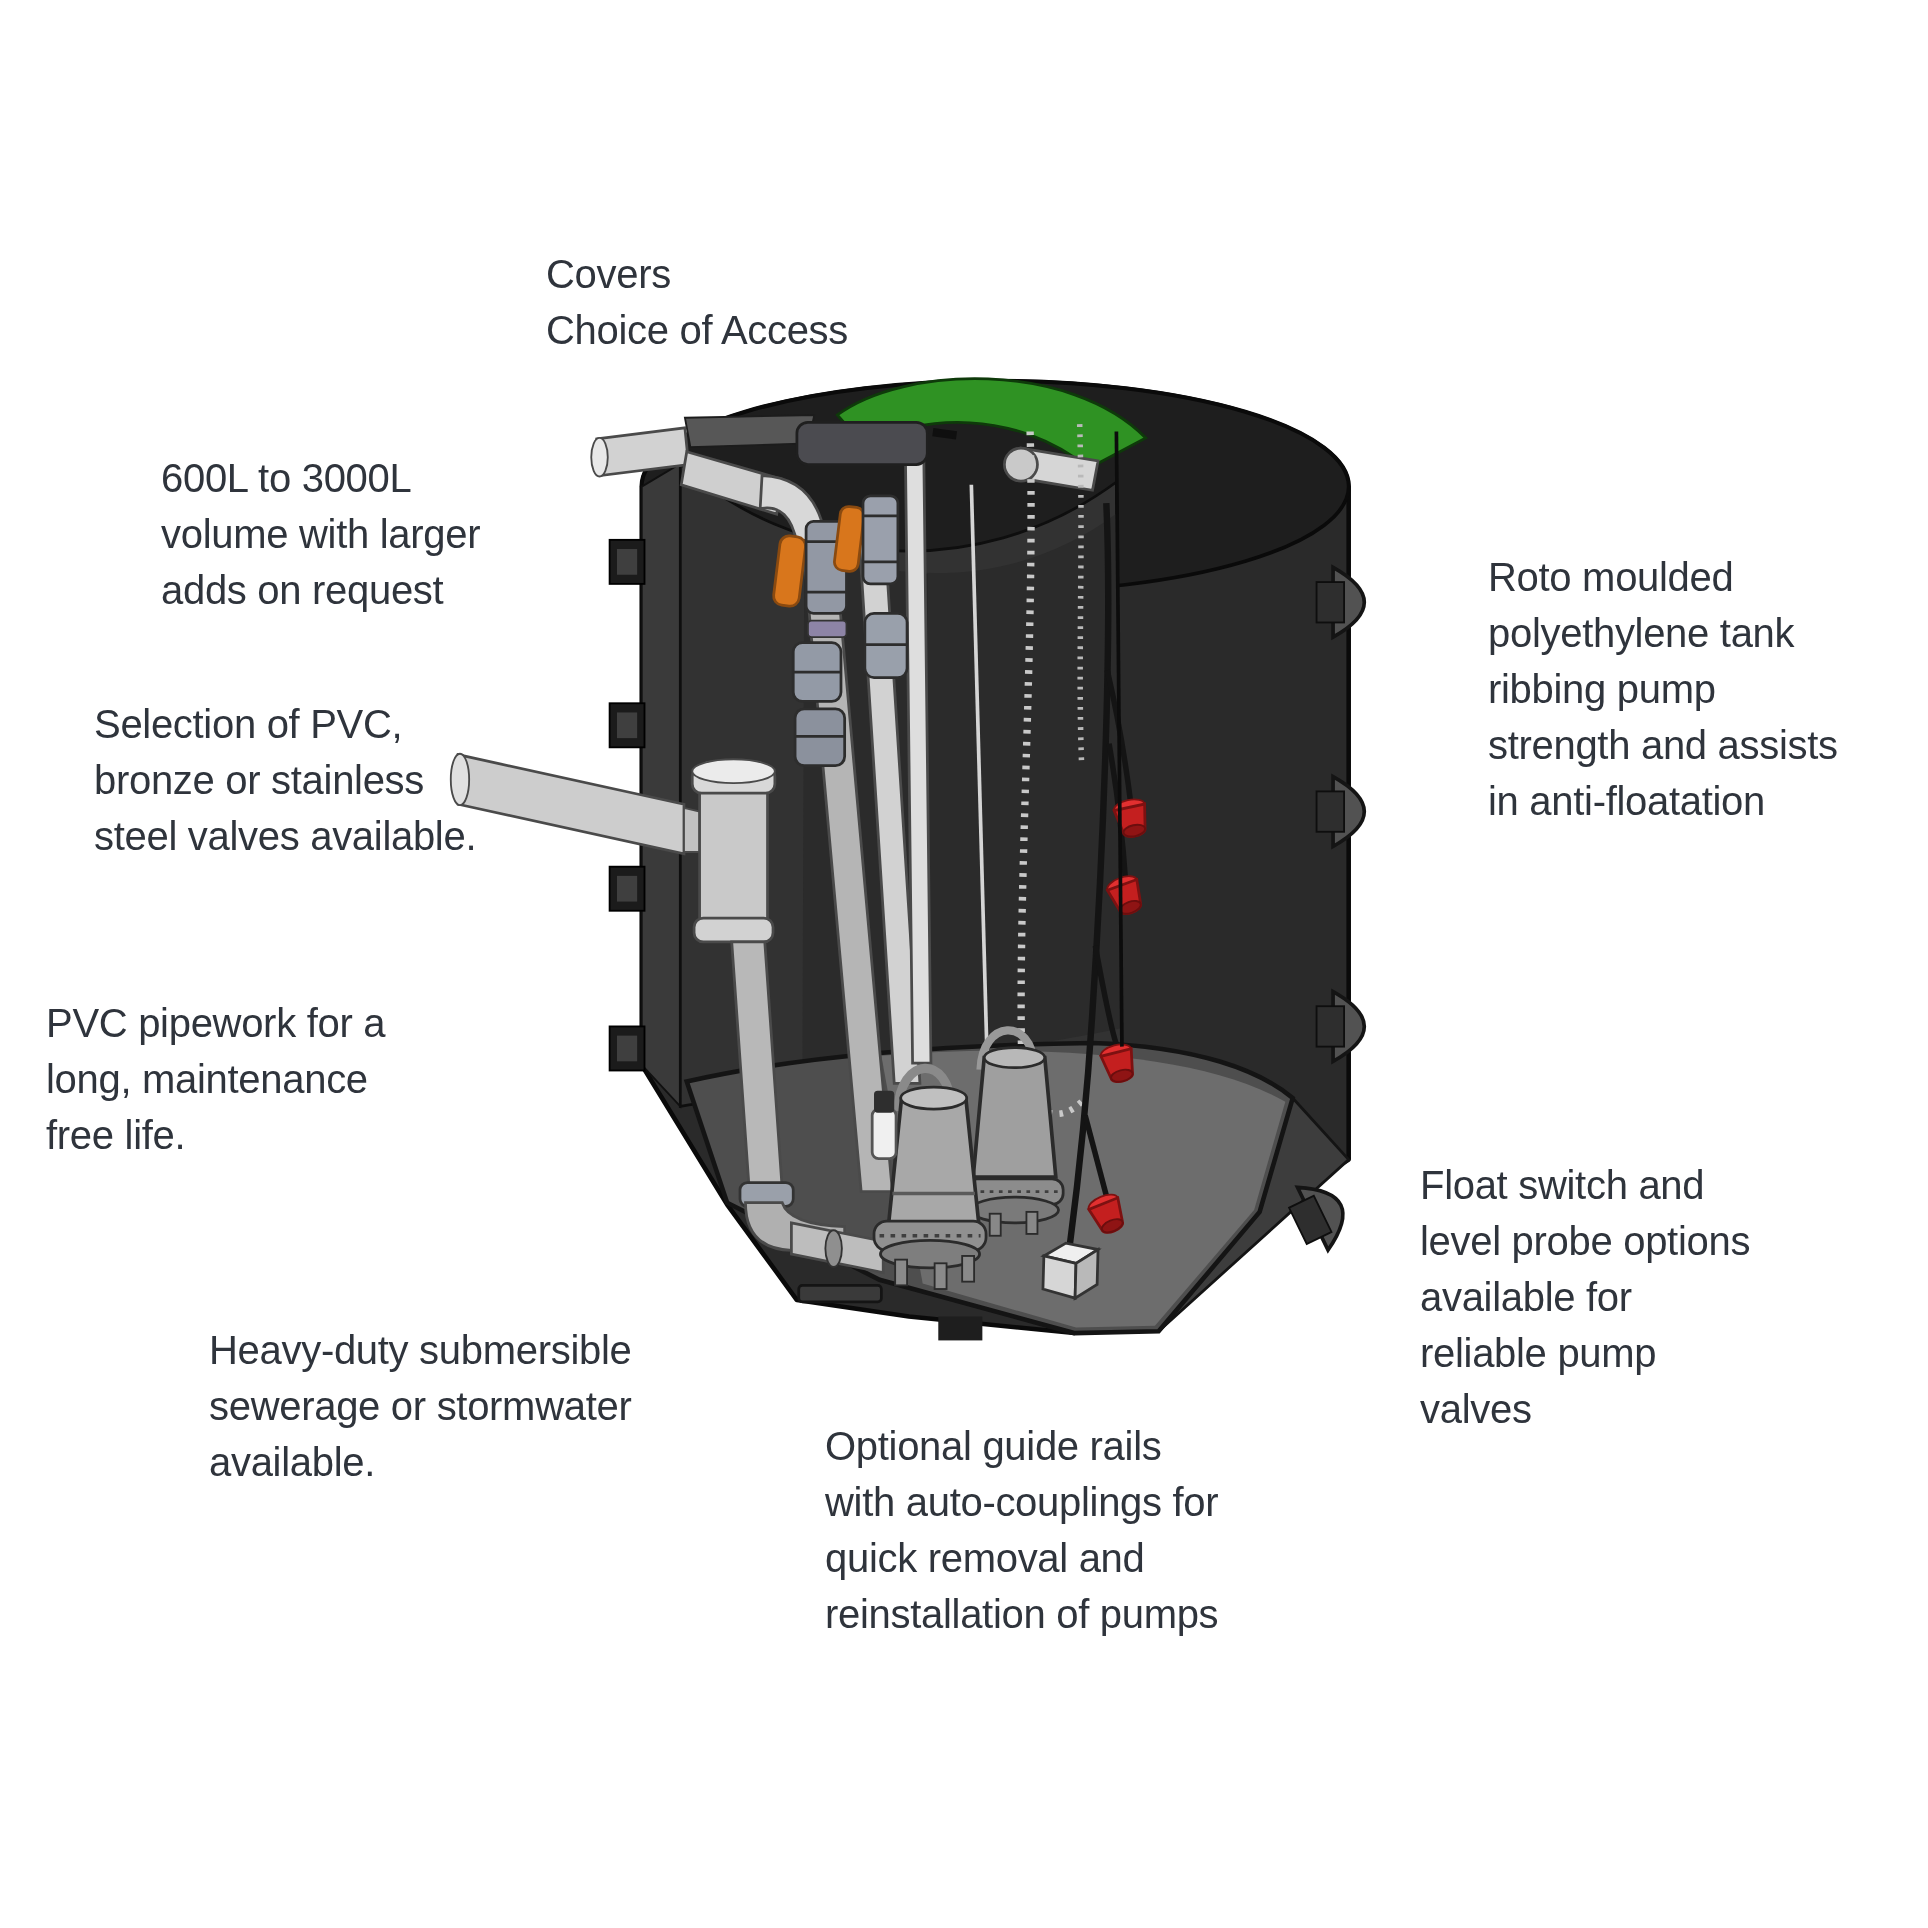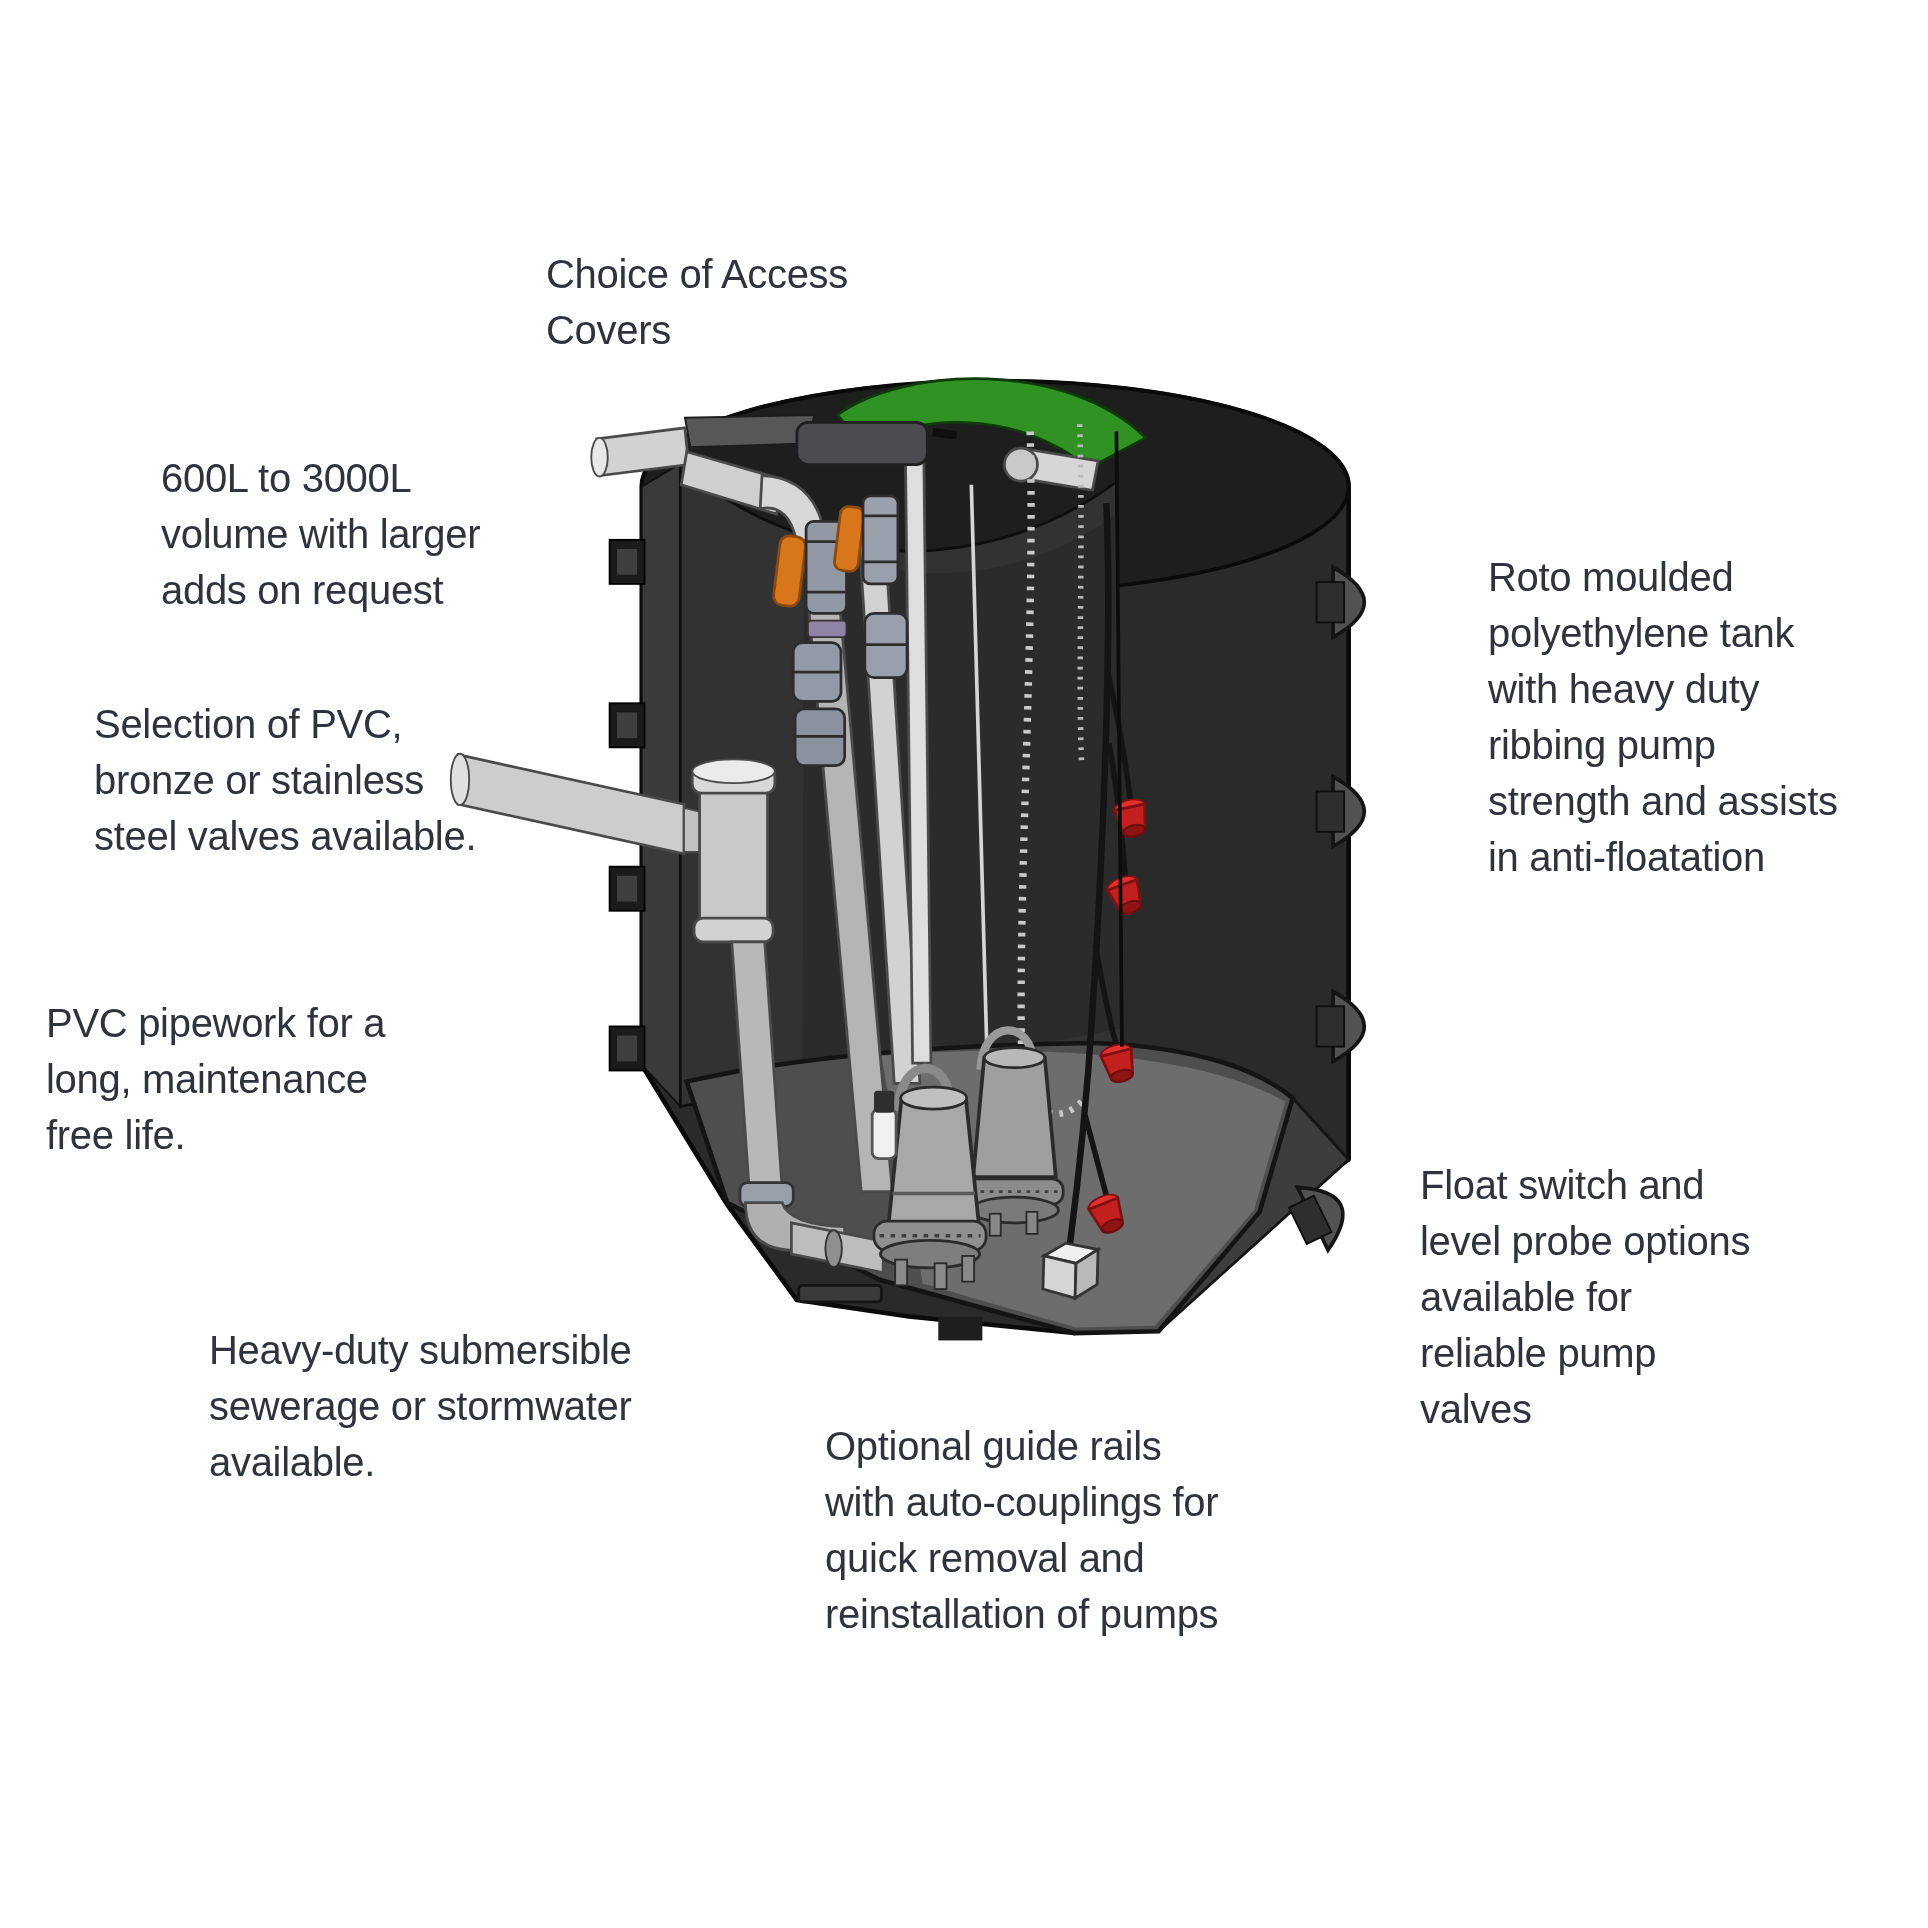--- a/index.html
+++ b/index.html
@@ -189,22 +189,22 @@
     <g>
       <rect x="664" y="1118" width="38" height="48" fill="#1b1b1b" stroke="#000000" stroke-width="2"></rect>
       <rect x="672" y="1128" width="22" height="28" fill="#3f3f3f"></rect>
     </g>
 
     <rect x="1016" y="468" width="26" height="9" fill="#0f0f0f" transform="rotate(8 1029 472)"></rect>
     <path d="M 1216 470 L 1222 1140" stroke="#0c0c0c" stroke-width="4"></path>
   </svg>
 
   <div class="label" style="left:546px; top:246px;">
+    <div>Covers</div>
     <div>Choice of Access</div>
-    <div>Covers</div>
   </div>
 
   <div class="label" style="left:161px; top:450px;">
     <div>600L to 3000L</div>
     <div>volume with larger</div>
     <div>adds on request</div>
   </div>
 
   <div class="label" style="left:46px; top:696px;margin-left:48px;">
     <div>Selection of PVC,</div>
@@ -227,21 +227,20 @@
   <div class="label" style="left:825px; top:1418px;">
     <div>Optional guide rails</div>
     <div>with auto-couplings for</div>
     <div>quick removal and</div>
     <div>reinstallation of pumps</div>
   </div>
 
   <div class="label" style="left:1488px; top:549px;">
     <div>Roto moulded</div>
     <div>polyethylene tank</div>
-    <div>with heavy duty</div>
     <div>ribbing pump</div>
     <div>strength and assists</div>
     <div>in anti-floatation</div>
   </div>
 
   <div class="label" style="left:1420px; top:1157px;">
     <div>Float switch and</div>
     <div>level probe options</div>
     <div>available for</div>
     <div>reliable pump</div>

